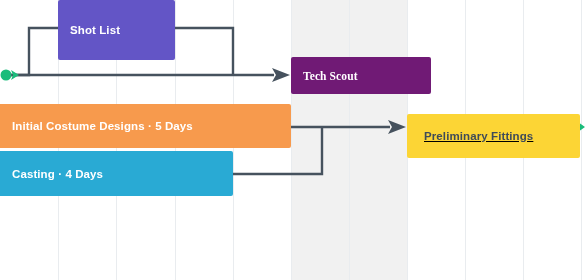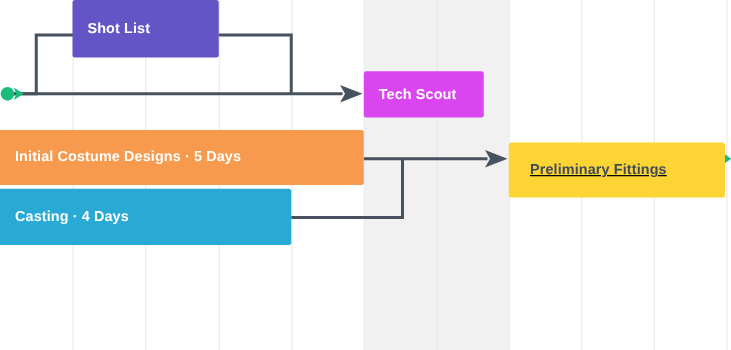--- a/index.html
+++ b/index.html
@@ -119,25 +119,25 @@
       <polygon class="arrow-head" points="406,127 388,120 392,127 388,134"></polygon>
 
       <circle class="milestone-dot" cx="6" cy="75" r="5.5"></circle>
       <polygon class="milestone-tail" points="19,75 11,70 13,75 11,80"></polygon>
       <polygon class="milestone-tail" points="585,127 578,122 580,127 578,132"></polygon>
     </svg>
   </div>
 
   <div class="bar-layer">
 
-    <div class="task-bar" style="left:58px; top:0px; width:117px; height:46px; background:#6355c6;">
+    <div class="task-bar" style="left:58px; top:0px; width:117px; height:60px; background:#6355c6;">
       <span class="task-label label-light">Shot List</span>
     </div>
 
-    <div class="task-bar" style="left:291px; top:57px; width:96px; height:37px; background:#d946ef;">
+    <div class="task-bar" style="left:291px; top:57px; width:140px; height:37px; background:#701a75;font-family:Liberation Serif, serif;">
       <span class="task-label label-light">Tech Scout</span>
     </div>
 
     <div class="task-bar" style="left:-4px; top:104px; width:295px; height:44px; background:#f79a4d;">
       <span class="task-label label-light" style="padding-left:16px;">Initial Costume Designs · 5 Days</span>
     </div>
 
     <div class="task-bar" style="left:407px; top:114px; width:173px; height:44px; background:#fcd535;text-decoration:underline;">
       <span class="task-label label-dark" style="padding-left:17px;">Preliminary Fittings</span>
     </div>

